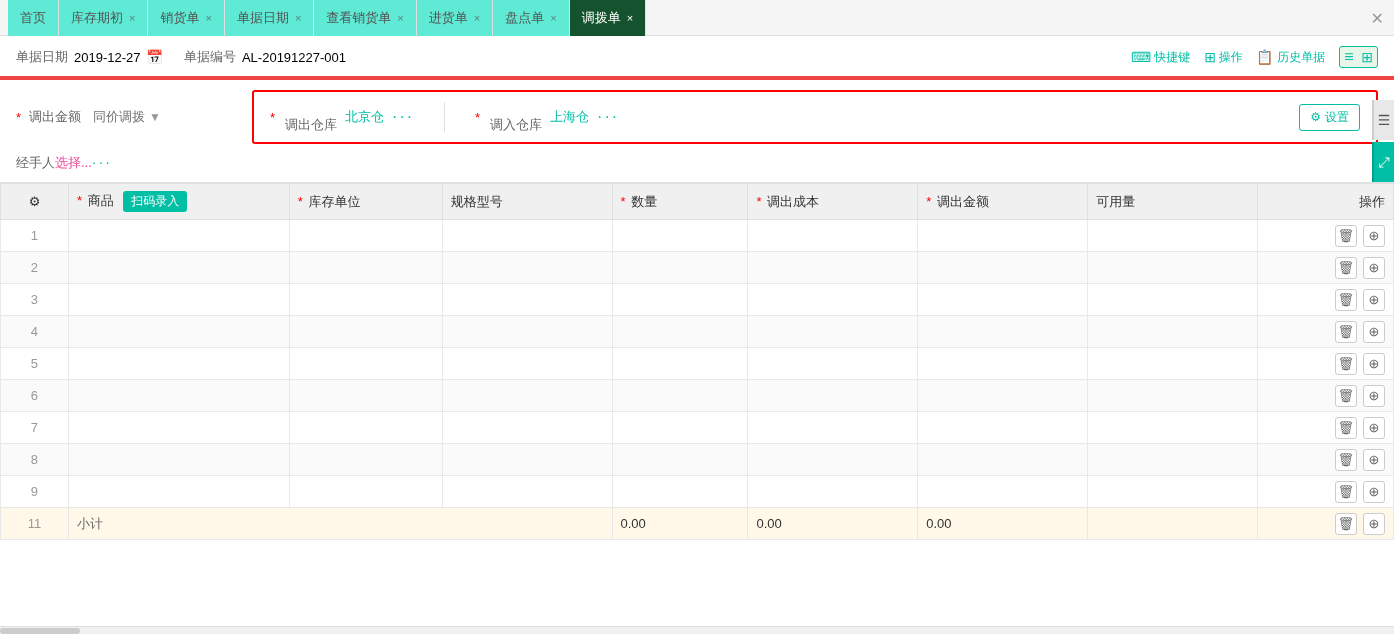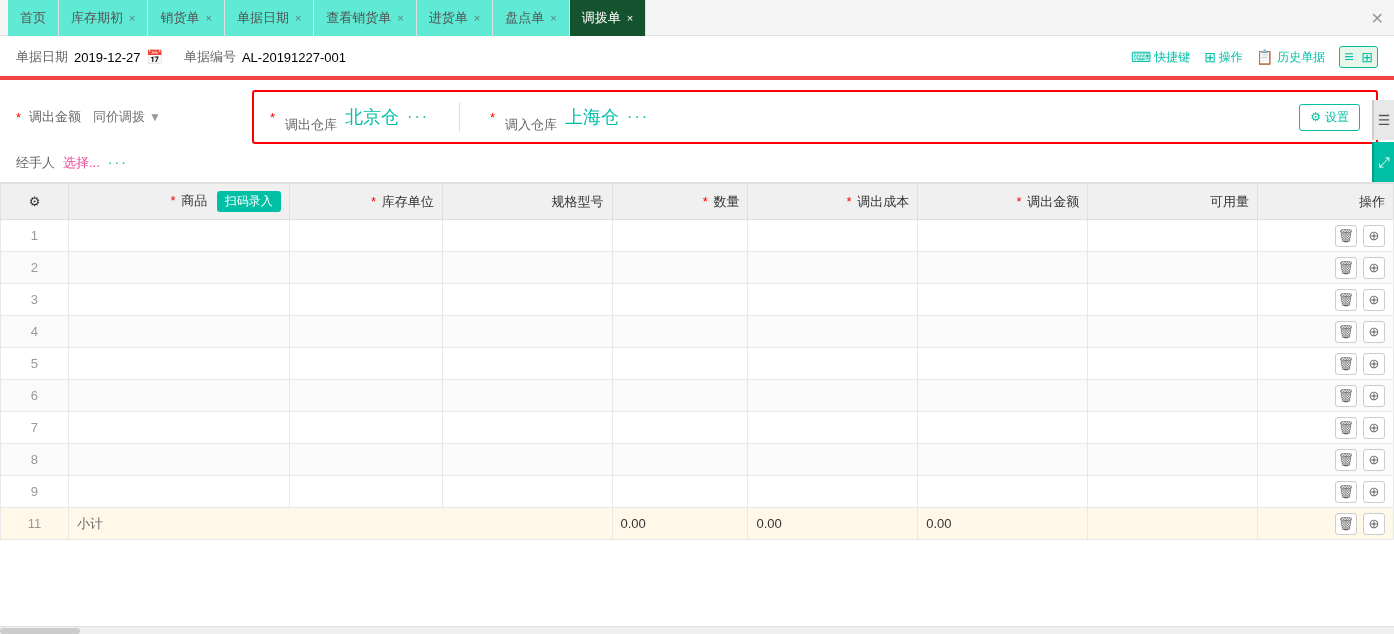--- a/index.html
+++ b/index.html
@@ -82,21 +82,21 @@
       flex: 1;
       min-height: 50px;
     }
     .warehouse-field {
       display: flex;
       align-items: center;
       gap: 8px;
     }
     .required-star { color: #f00; margin-right: 2px; }
     .warehouse-label { color: #666; margin-top: 16px; }
-    .warehouse-value { color: #00bfa5; font-size: 18px; }
+    .warehouse-value { color: #00bfa5; font-size: 13px; }
     .more-btn {
       color: #00bfa5;
       cursor: pointer;
       font-size: 16px;
       letter-spacing: 2px;
     }
     .divider-v {
       width: 1px;
       height: 30px;
       background: #e0e0e0;
@@ -143,21 +143,21 @@
       border-collapse: collapse;
       table-layout: fixed;
     }
     thead tr {
       background: #f0f0f0;
       height: 36px;
     }
     thead th {
       border: 1px solid #e0e0e0;
       padding: 4px 8px;
-      text-align: right;
+      text-align: left;
       font-weight: normal;
       color: #333;
       font-size: 13px;
       white-space: nowrap;
     }
     thead th.required::before {
       content: '*';
       color: #f00;
       margin-right: 2px;
     }
@@ -398,21 +398,21 @@
           <span class="warehouse-value">上海仓</span>
           <span class="more-btn">···</span>
         </div>
         <div class="settings-btn" style="margin-left:auto;">
           <span>⚙</span>
           <span>设置</span>
         </div>
       </div>
     </div>
 
-    <div style="padding: 0 16px 10px 16px; display: flex; align-items: flex-start; gap: 8px;">
+    <div style="padding: 0 16px 10px 16px; display: flex; align-items: flex-start; gap: 0;">
       <label style="color:#666;">经手人</label>
       <span class="handler-placeholder">选择...</span>
       <span class="more-btn" style="color:#00bfa5;font-size:14px;letter-spacing:2px;">···</span>
     </div>
 
     <div class="table-container">
       <table>
         <thead>
           <tr>
             <th style="width:40px;text-align:center;">

